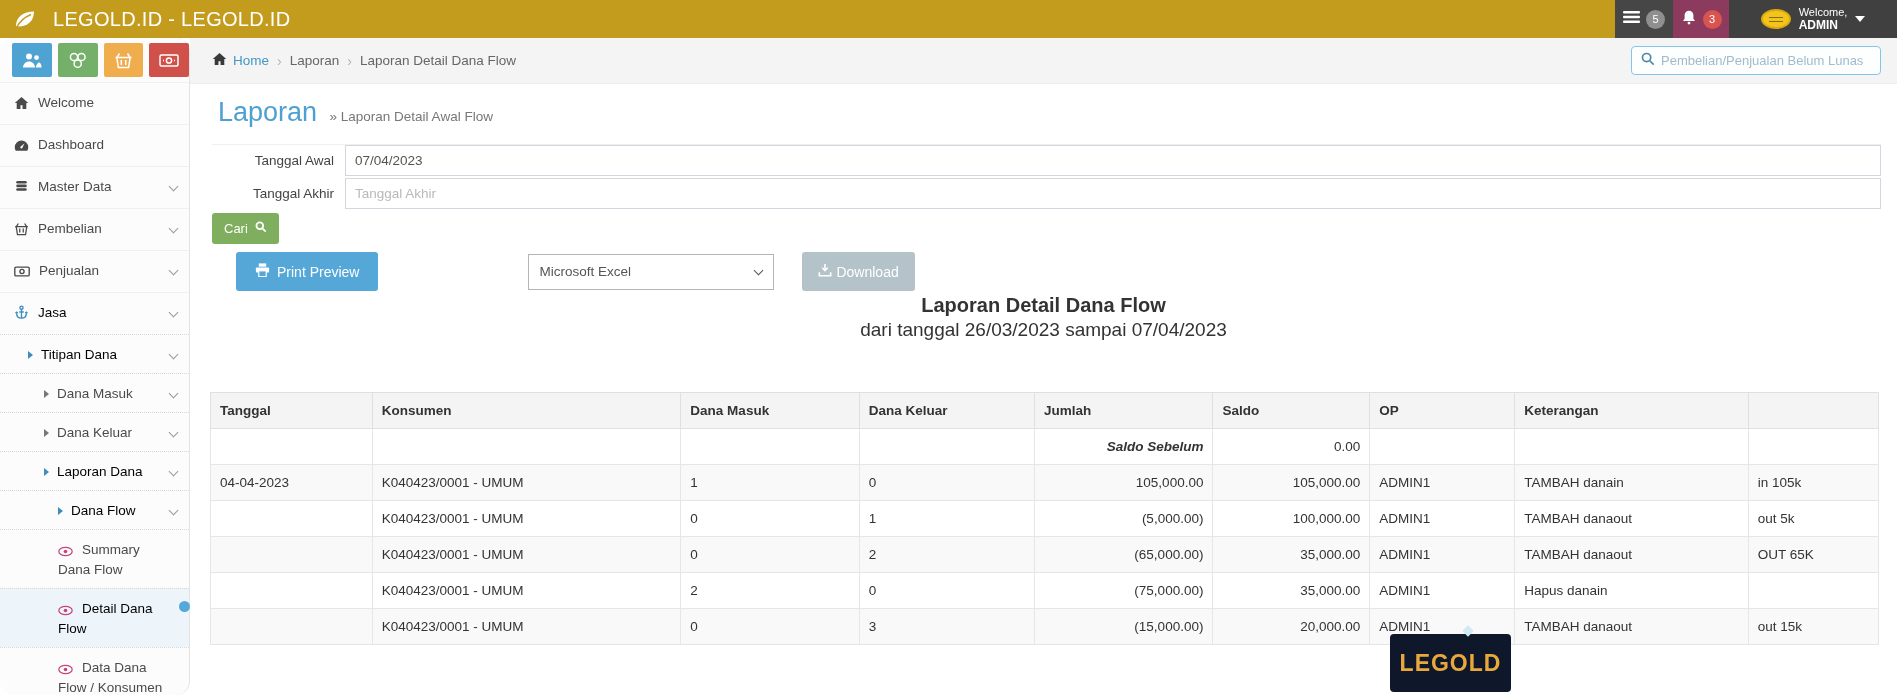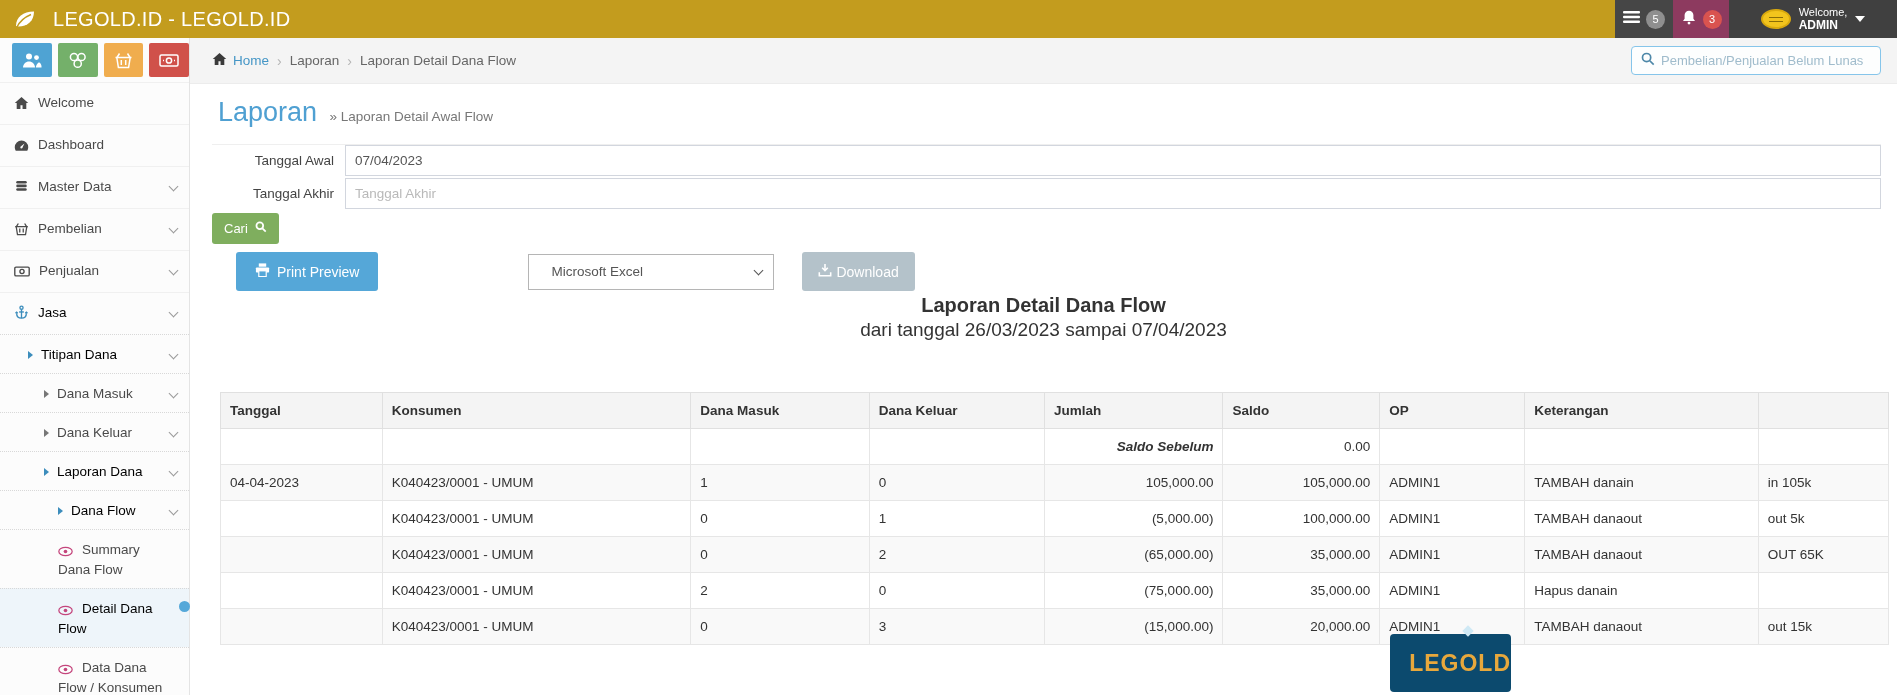--- a/index.html
+++ b/index.html
@@ -19,21 +19,21 @@
   .btn-user{width:168px;background:#404040;gap:8px;}
   .badge{min-width:19px;height:19px;border-radius:50%;color:#fff;font-size:11px;display:flex;align-items:center;justify-content:center;padding:0 2px;}
   .badge-gray{background:#8f8f8f;}
   .badge-red{background:#d9534f;}
   .gold-oval{width:30px;height:20px;border-radius:50%;background:#f2c41d;border:2px solid #d9a90e;display:flex;align-items:center;justify-content:center;}
   .gold-oval i{display:block;width:14px;height:5px;border-top:1.5px solid #8a6d07;border-bottom:1.5px solid #8a6d07;}
   .user-txt{color:#fff;font-size:11px;line-height:13px;text-align:left;}
   .user-txt b{font-size:12px;font-weight:bold;}
   .caret-down-w{width:0;height:0;border-left:5px solid transparent;border-right:5px solid transparent;border-top:6px solid #fff;}
   
-  .sidebar{position:absolute;top:38px;left:0;bottom:0;width:190px;background:#fcfcfc;border-right:1px solid #e4e4e4;z-index:10;}
+  .sidebar{position:absolute;top:38px;left:0;bottom:0;width:190px;background:#fcfcfc;border-right:1px solid #e4e4e4;z-index:10;border-radius:14px;}
   .quick-row{display:flex;gap:6px;padding:5px 0 5px 12px;height:44px;align-items:center;}
   .qbtn{width:40px;height:34px;border-radius:2px;display:flex;align-items:center;justify-content:center;cursor:pointer;}
   .qb-blue{background:#4fa3d3;} .qb-green{background:#74b06a;} .qb-orange{background:#f0ad4e;} .qb-red{background:#d0514a;}
   .menu{list-style:none;}
   .mi{position:relative;display:block;min-height:39px;padding:11px 22px 10px 14px;font-size:13.5px;color:#4a4a4a;cursor:pointer;border-top:1px solid #f0f0f0;line-height:17px;}
   .mi .mico{display:inline-block;vertical-align:-3px;margin-right:9px;}
   .mi.lv1{padding-left:28px;border-top:1px dotted #d8d8d8;min-height:37px;}
   .mi.lv2{padding-left:44px;border-top:1px dotted #d8d8d8;min-height:36px;}
   .mi.lv3{padding-left:58px;border-top:1px dotted #d8d8d8;min-height:36px;}
   .mi.lv4{padding-left:58px;border-top:1px dotted #d8d8d8;min-height:36px;}
@@ -60,34 +60,34 @@
   .page-subtitle{font-size:13.5px;color:#777;margin-left:8px;}
   .filter-wrap{margin:4px 16px 0 22px;border-top:1px solid #efefef;}
   .frow{display:grid;grid-template-columns:133px 1fr;align-items:center;margin-bottom:2px;}
   .flabel{font-size:13.5px;color:#444;text-align:right;padding-right:11px;}
   .fin{height:31px;border:1px solid #d2d6de;padding:0 9px;font-size:13.5px;color:#555;width:100%;font-family:"Liberation Sans",sans-serif;outline:none;}
   .fin::placeholder{color:#b9b9b9;}
   .btn-cari{margin-top:2px;display:inline-flex;align-items:center;gap:7px;background:#7fae5e;color:#fff;border:none;font-size:13px;padding:8px 12px;border-radius:3px;cursor:pointer;font-family:"Liberation Sans",sans-serif;}
   .actions{display:flex;align-items:center;margin:8px 16px 0 22px;}
   .btn-print{margin-left:24px;display:inline-flex;align-items:center;gap:7px;background:#55a7d8;color:#fff;border:none;font-size:14px;padding:11px 19px;border-radius:3px;cursor:pointer;font-family:"Liberation Sans",sans-serif;}
   .sel-wrap{margin-left:150px;position:relative;width:246px;}
-  .sel-wrap select{width:100%;height:36px;border:1px solid #b5b5b5;background:#fff;color:#555;font-size:13.5px;padding:0 28px 0 22px;appearance:none;-webkit-appearance:none;border-radius:0;font-family:"Liberation Sans",sans-serif;cursor:pointer;}
+  .sel-wrap select{width:100%;height:36px;border:1px solid #b5b5b5;background:#fff;color:#555;font-size:13.5px;padding:0 28px 0 10px;appearance:none;-webkit-appearance:none;border-radius:0;font-family:"Liberation Sans",sans-serif;cursor:pointer;}
   .sel-chev{position:absolute;right:12px;top:13px;width:7px;height:7px;border-right:1.6px solid #555;border-bottom:1.6px solid #555;transform:rotate(45deg);pointer-events:none;}
   .btn-download{margin-left:28px;display:inline-flex;align-items:center;gap:4px;background:#b4c2ca;color:#fff;border:none;font-size:14px;padding:11px 16px;border-radius:3px;cursor:pointer;font-family:"Liberation Sans",sans-serif;}
   .report-title{text-align:center;font-size:20px;font-weight:bold;color:#333;margin-top:3px;}
   .report-subtitle{text-align:center;font-size:19px;color:#333;margin-top:2px;}
   
-  .rpt-table{width:calc(100% - 38px);margin:51px 16px 0 30px;border-collapse:collapse;font-size:13.5px;}
+  .rpt-table{width:calc(100% - 38px);margin:51px 16px 0 20px;border-collapse:collapse;font-size:13.5px;}
   .rpt-table th{background:#f4f4f4;border:1px solid #e0e0e0;text-align:left;font-weight:bold;color:#333;padding:10px 9px;}
   .rpt-table td{border:1px solid #e6e6e6;color:#333;padding:10px 9px;height:17px;}
   .rpt-table tbody tr:nth-child(even){background:#f9f9f9;}
   .num{text-align:right;}
   .saldo-label{font-weight:bold;font-style:italic;}
   
-  .watermark{position:absolute;left:1390px;top:634px;width:121px;height:58px;background:#0c4a6e;border-radius:4px;display:flex;align-items:center;justify-content:flex-end;z-index:6;}
+  .watermark{position:absolute;left:1390px;top:634px;width:121px;height:58px;background:#0f172a;border-radius:4px;display:flex;align-items:center;justify-content:center;z-index:6;}
   .wm-text{position:relative;color:#e8a83c;font-size:23px;font-weight:bold;letter-spacing:1px;}
   .wm-diamond{position:absolute;left:61%;top:-7px;width:8px;height:8px;background:#cfe9f5;transform:rotate(45deg);}
 </style>
 </head>
 <body>
 
 <div class="top-header">
   <div class="brand">
     <span>
         <svg width="22" height="20" viewBox="0 0 22 20">

